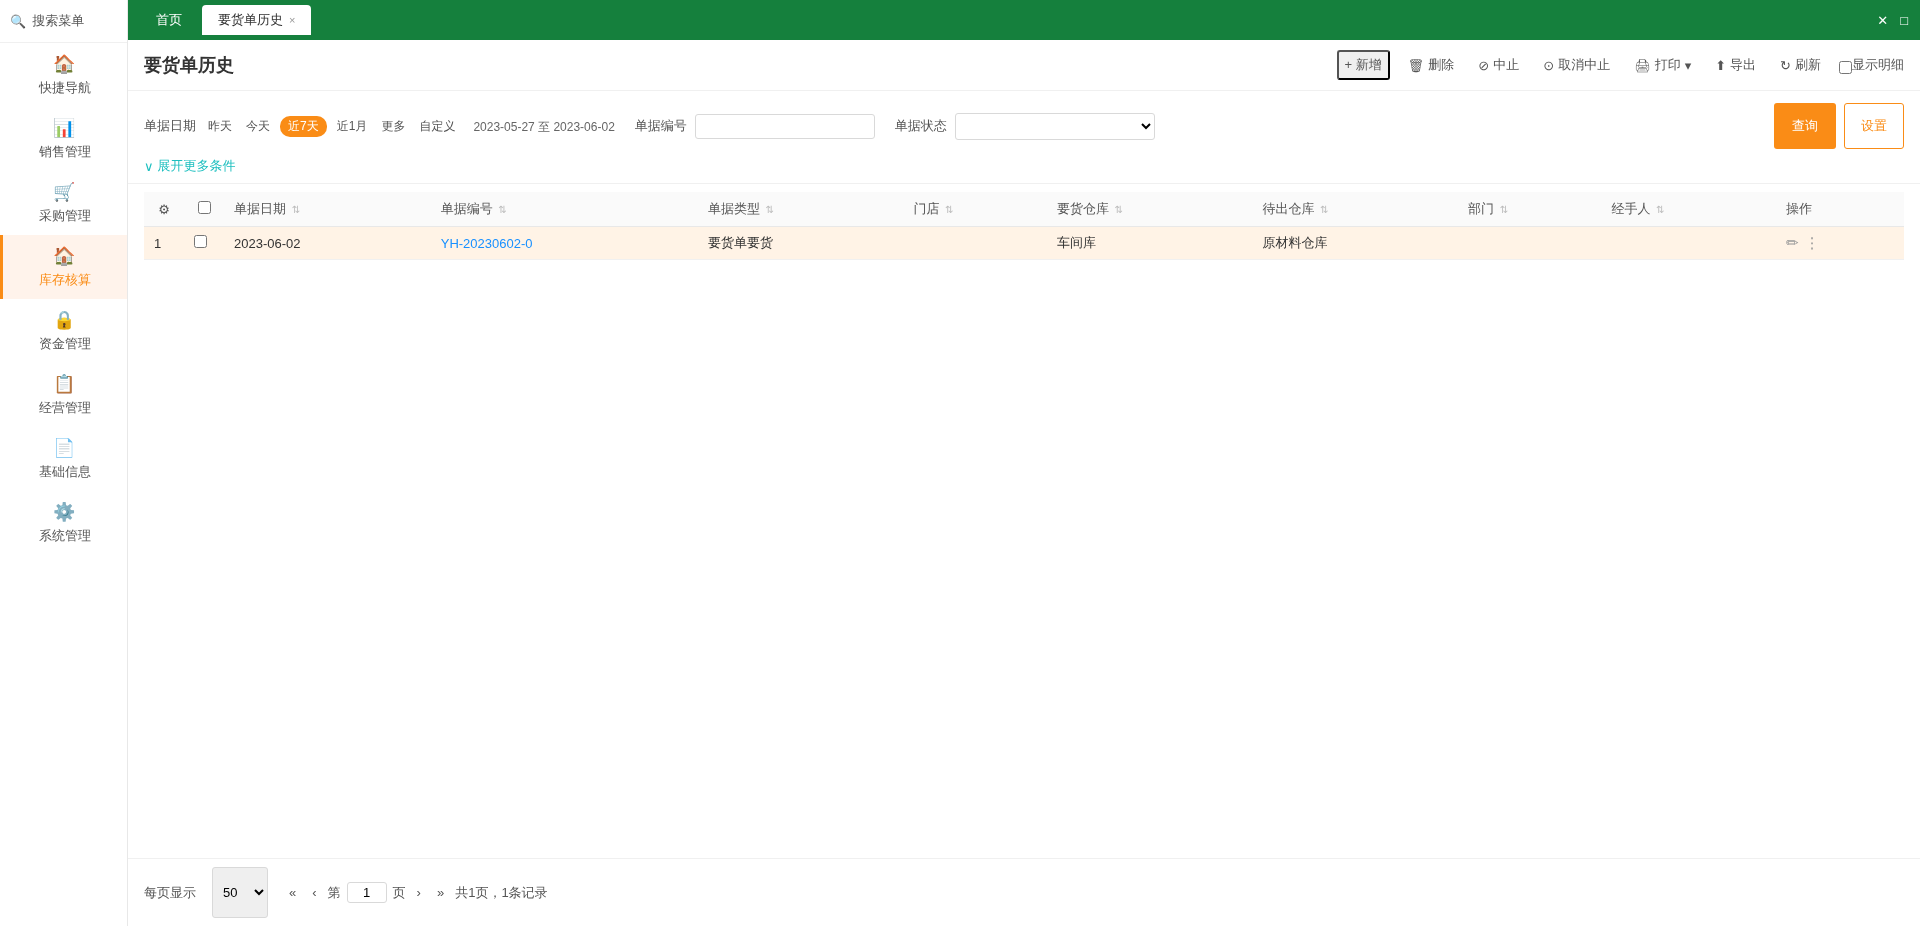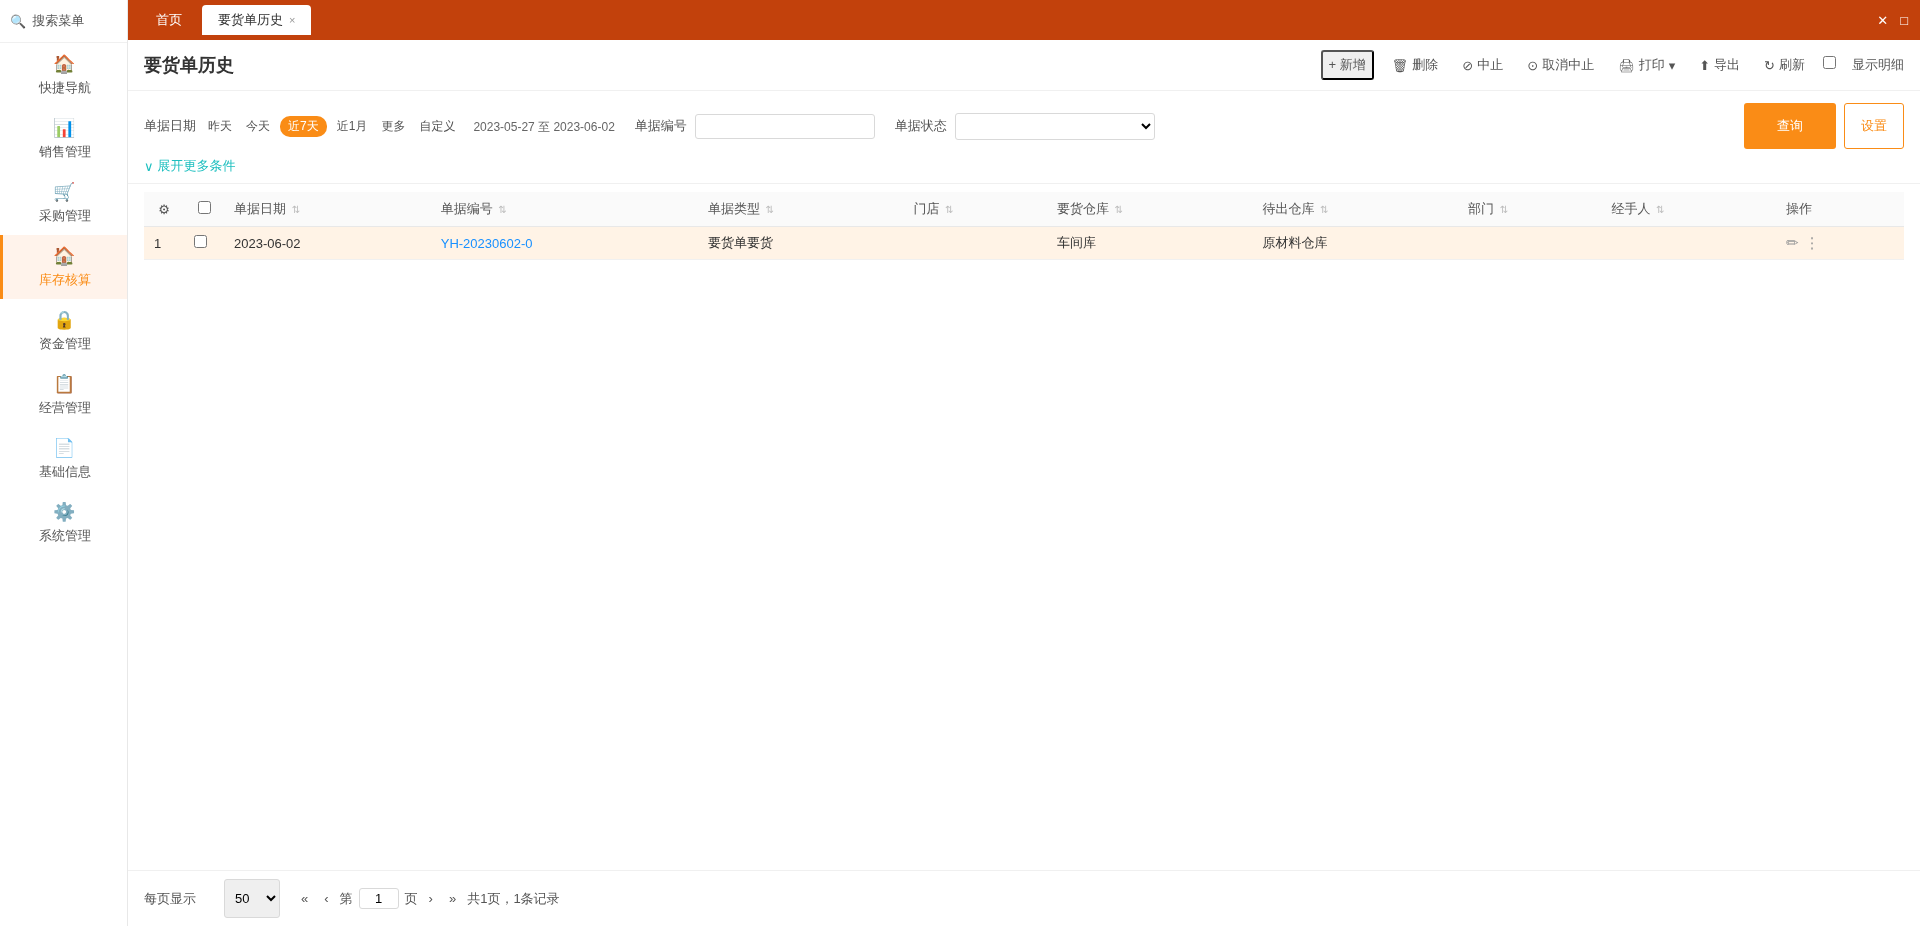--- a/index.html
+++ b/index.html
@@ -36,21 +36,21 @@
     .main {
       flex: 1;
       display: flex;
       flex-direction: column;
       overflow: hidden;
     }
 
     
     .topbar {
       height: 40px;
-      background: #c2410c;
+      background: #15803d;
       display: flex;
       align-items: center;
       padding: 0 12px;
       gap: 4px;
       flex-shrink: 0;
     }
     .tab {
       height: 30px;
       padding: 0 16px;
       display: flex;
@@ -111,22 +111,22 @@
     }
     .toolbar-btn.primary {
       background: #fa8c16;
       color: #fff;
       border: none;
       padding: 5px 12px;
       border-radius: 3px;
     }
     .display-detail {
       display: flex;
-      align-items: flex-start;
-      gap: 16px;
+      align-items: flex-end;
+      gap: 0;
       color: #555;
       cursor: pointer;
       font-size: 13px;
     }
 
     
     .filter-area {
       padding: 12px 16px 8px;
       border-bottom: 1px solid #f0f0f0;
       flex-shrink: 0;
@@ -234,24 +234,23 @@
       align-items: center;
       justify-content: flex-start;
       gap: 16px;
       border-top: 1px solid #f0f0f0;
       flex-shrink: 0;
     }
     .page-size-label { color: #555; }
     .page-size-select {
       border: 1px solid #d9d9d9;
       border-radius: 3px;
-      padding: 10px 6px;
+      padding: 16px 6px;
       font-size: 13px;
       outline: none;
-      margin-left: 12px;
     }
     .page-nav { display: flex; align-items: center; gap: 6px; color: #555; }
     .page-nav-btn { cursor: pointer; color: #555; padding: 2px 5px; }
     .page-input {
       width: 40px;
       border: 1px solid #d9d9d9;
       border-radius: 3px;
       padding: 2px 4px;
       text-align: center;
       font-size: 13px;
@@ -390,21 +389,21 @@
         </div>
 
         <div class="filter-group">
           <span class="filter-label">单据状态</span>
           <select class="filter-select">
             <option value=""></option>
           </select>
         </div>
 
         <div style="display: flex; gap: 8px; margin-left: auto;">
-          <button class="toolbar-btn primary" style="background:#fa8c16; color:#fff; border:none; padding:5px 33px; border-radius:3px; cursor:pointer;">查询</button>
+          <button class="toolbar-btn primary" style="background:#fa8c16; color:#fff; border:none; padding:5px 18px; border-radius:3px; cursor:pointer;">查询</button>
           <button class="toolbar-btn primary" style="background:#fff; color:#fa8c16; border:1px solid #fa8c16; padding:13px 16px; border-radius:3px; cursor:pointer;">设置</button>
         </div>
       </div>
 
       <div class="expand-btn">
         <span>∨</span>
         <span>展开更多条件</span>
       </div>
     </div>
 

